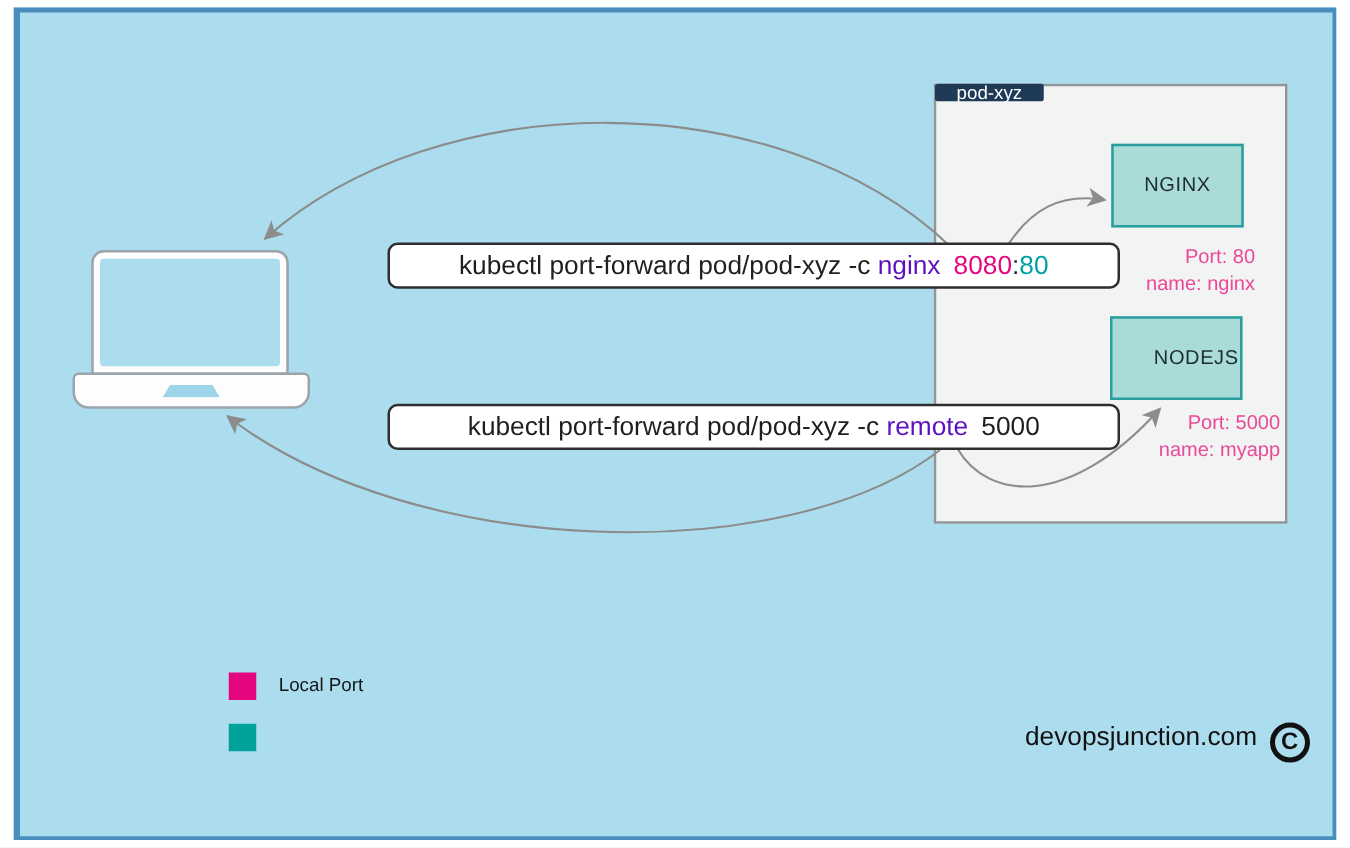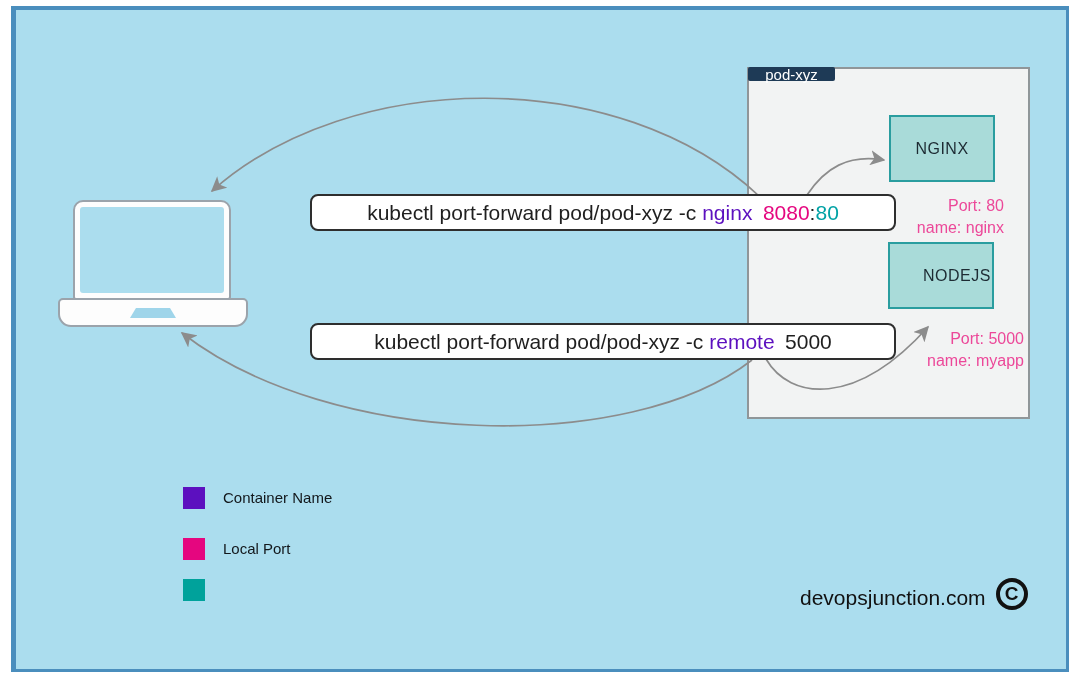--- a/index.html
+++ b/index.html
@@ -62,21 +62,21 @@
     border-radius:2px; display:flex; align-items:center; justify-content:center;
   }
   .containerbox {
     position:absolute; width:106px; height:67px; box-sizing:border-box;
     background:var(--c-container_fill,#a9dbd9);
     border:2px solid var(--c-container_border,#2a9d9f);
     display:flex; align-items:center; justify-content:center;
     font-size:16px; letter-spacing:0.5px; color:#1d2b33;
   }
   .c-nginx  { left:889px; top:115px; }
-  .c-nodejs { left:888px; top:242px;padding-left:32px; }
+  .c-nodejs { left:888px; top:253px;padding-left:32px; }
   .clabel {
     position:absolute; text-align:right; font-size:16px; color:#ec4899;
     line-height:22px;
   }
   .l-nginx  { right:76px; top:195px; }
   .l-nodejs { right:56px; top:328px; }
   
   .legend-row {
     position:absolute; left:183px; display:flex; align-items:center; gap:18px;
     font-size:15px; color:#12171b;
@@ -84,22 +84,22 @@
   .lg-1 { top:487px; }
   .lg-2 { top:538px; }
   .lg-3 { top:579px; }
   .swatch { width:22px; height:22px; flex:0 0 auto; }
   .sw-purple { background:var(--c-purple,#5c10bf); }
   .sw-pink   { background:var(--c-pink,#e5067f); }
   .sw-teal   { background:var(--c-teal_swatch,#00a29b); }
   .legend-label { white-space:pre-line; line-height:20px; max-width:200px; }
   
   .footer {
-    position:absolute; left:800px; top:578px;
-    display:flex; align-items:flex-end; gap:10px;
+    position:absolute; left:820px; top:578px;
+    display:flex; align-items:flex-start; gap:10px;
     font-size:21px; color:#111111;
   }
   .copyright-circle {
     width:32px; height:32px; box-sizing:border-box;
     border:4px solid #111111; border-radius:50%;
     display:flex; align-items:center; justify-content:center;
     font-size:19px; font-weight:bold; color:#111111;
   }
   
   .arrows { position:absolute; left:0; top:0; width:1080px; height:678px; pointer-events:none; }
@@ -154,24 +154,20 @@
     <span>:</span>
     <span class="t-teal">80</span>
   </div>
 
   <div class="cmd cmd-2">
     <span>kubectl port-forward pod/pod-xyz -c</span>
     <span class="t-purple m-sm">remote</span>
     <span class="m-md">5000</span>
   </div>
 
-  <div class="legend-row lg-1">
-    <span class="swatch sw-purple"></span>
-    <span class="legend-label">Container Name</span>
-  </div>
   <div class="legend-row lg-2">
     <span class="swatch sw-pink"></span>
     <span class="legend-label">Local Port</span>
   </div>
   <div class="legend-row lg-3">
     <span class="swatch sw-teal"></span>
   </div>
 
   <div class="footer">
     <span>devopsjunction.com</span>

